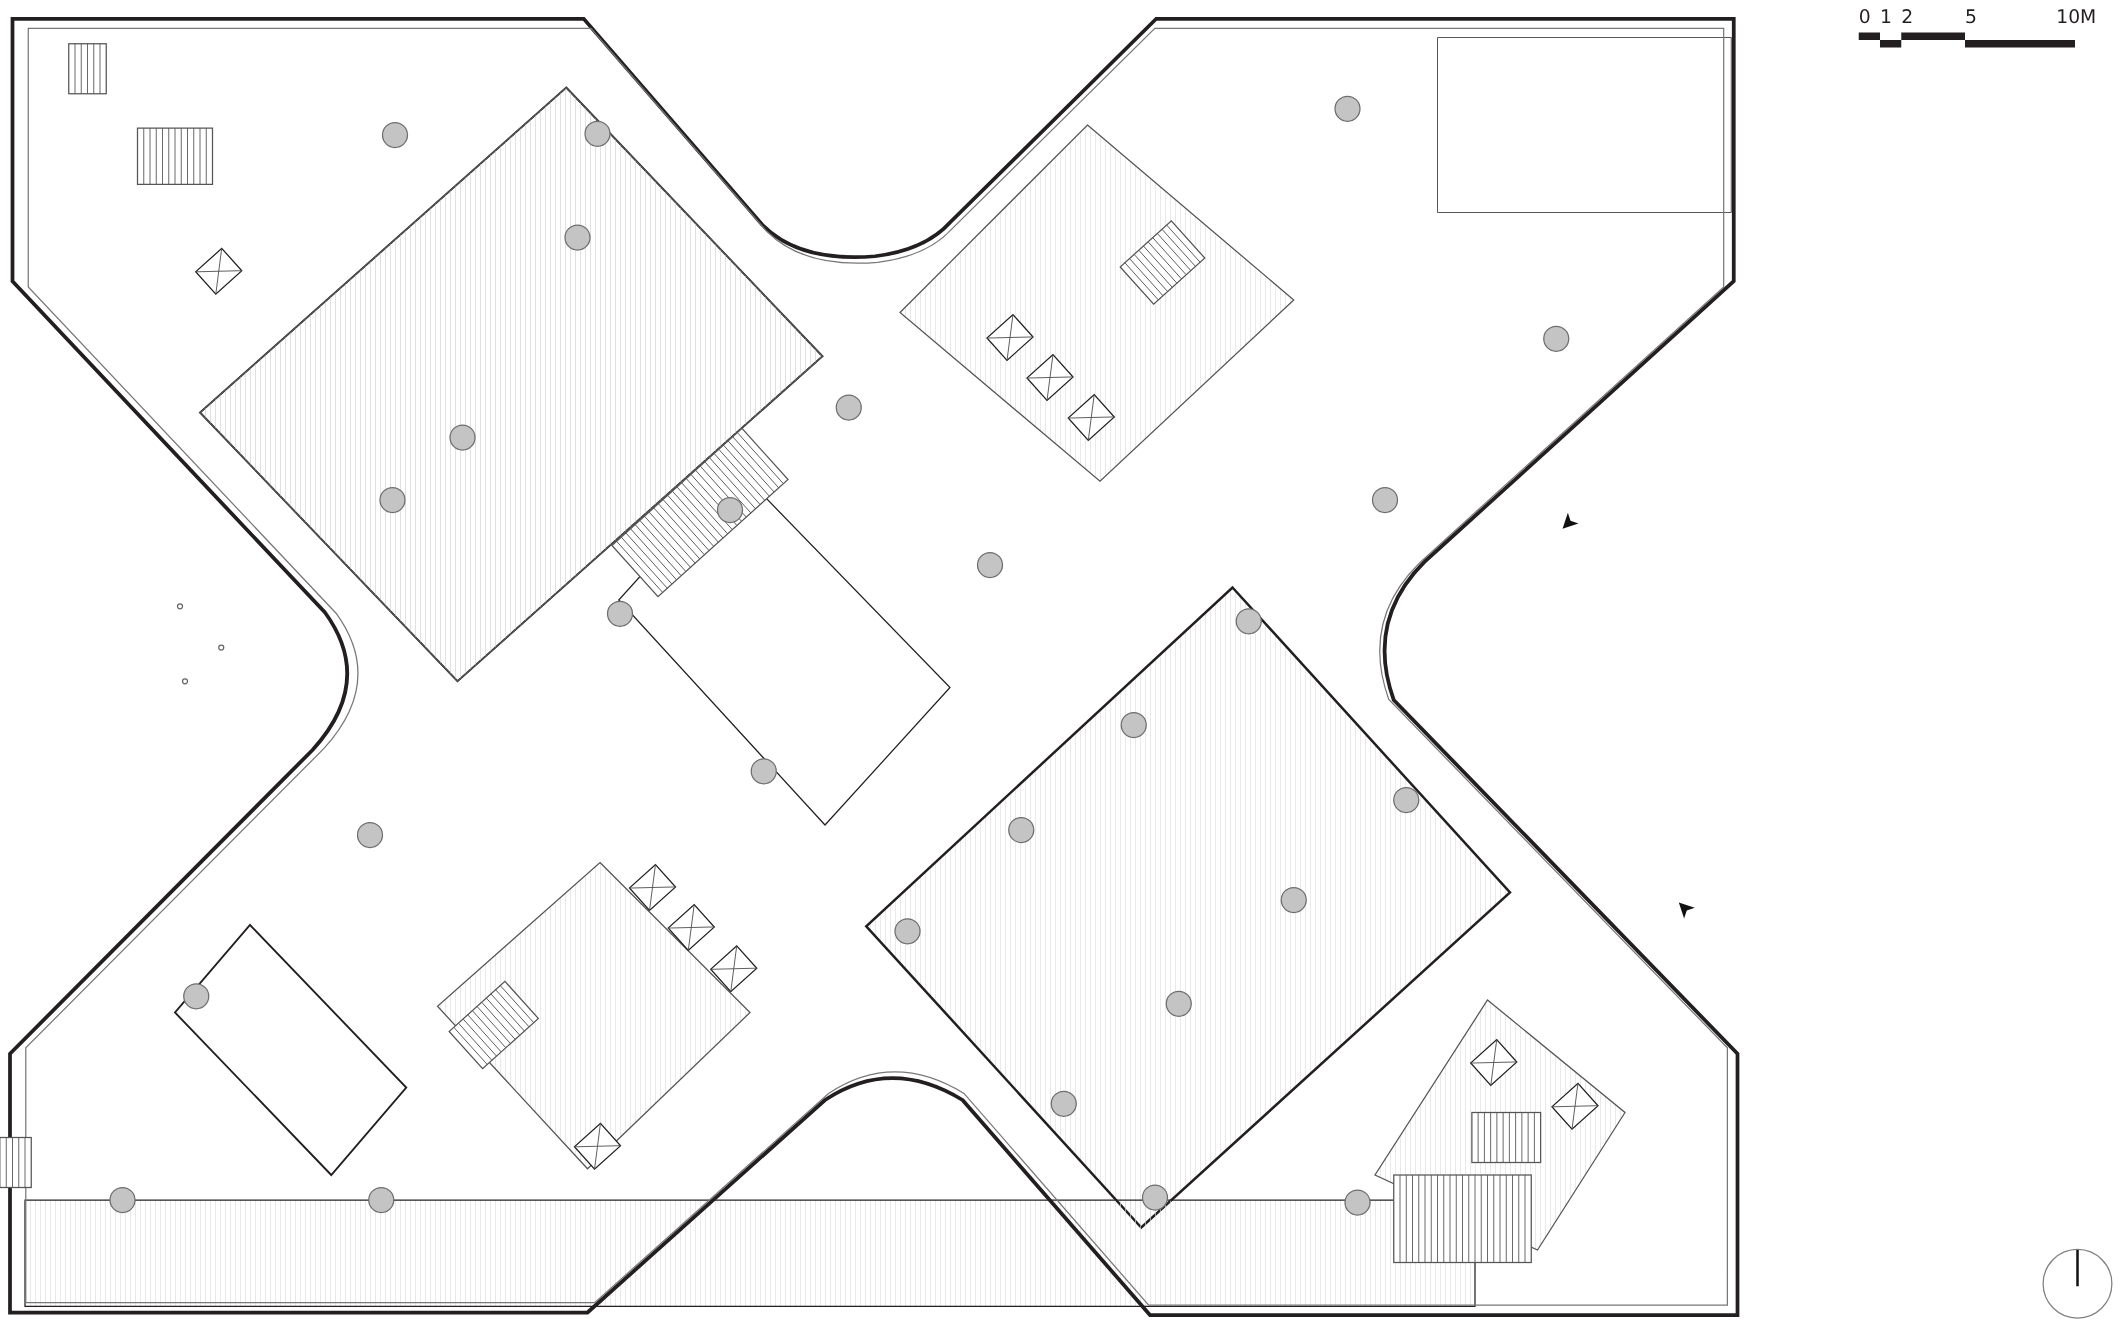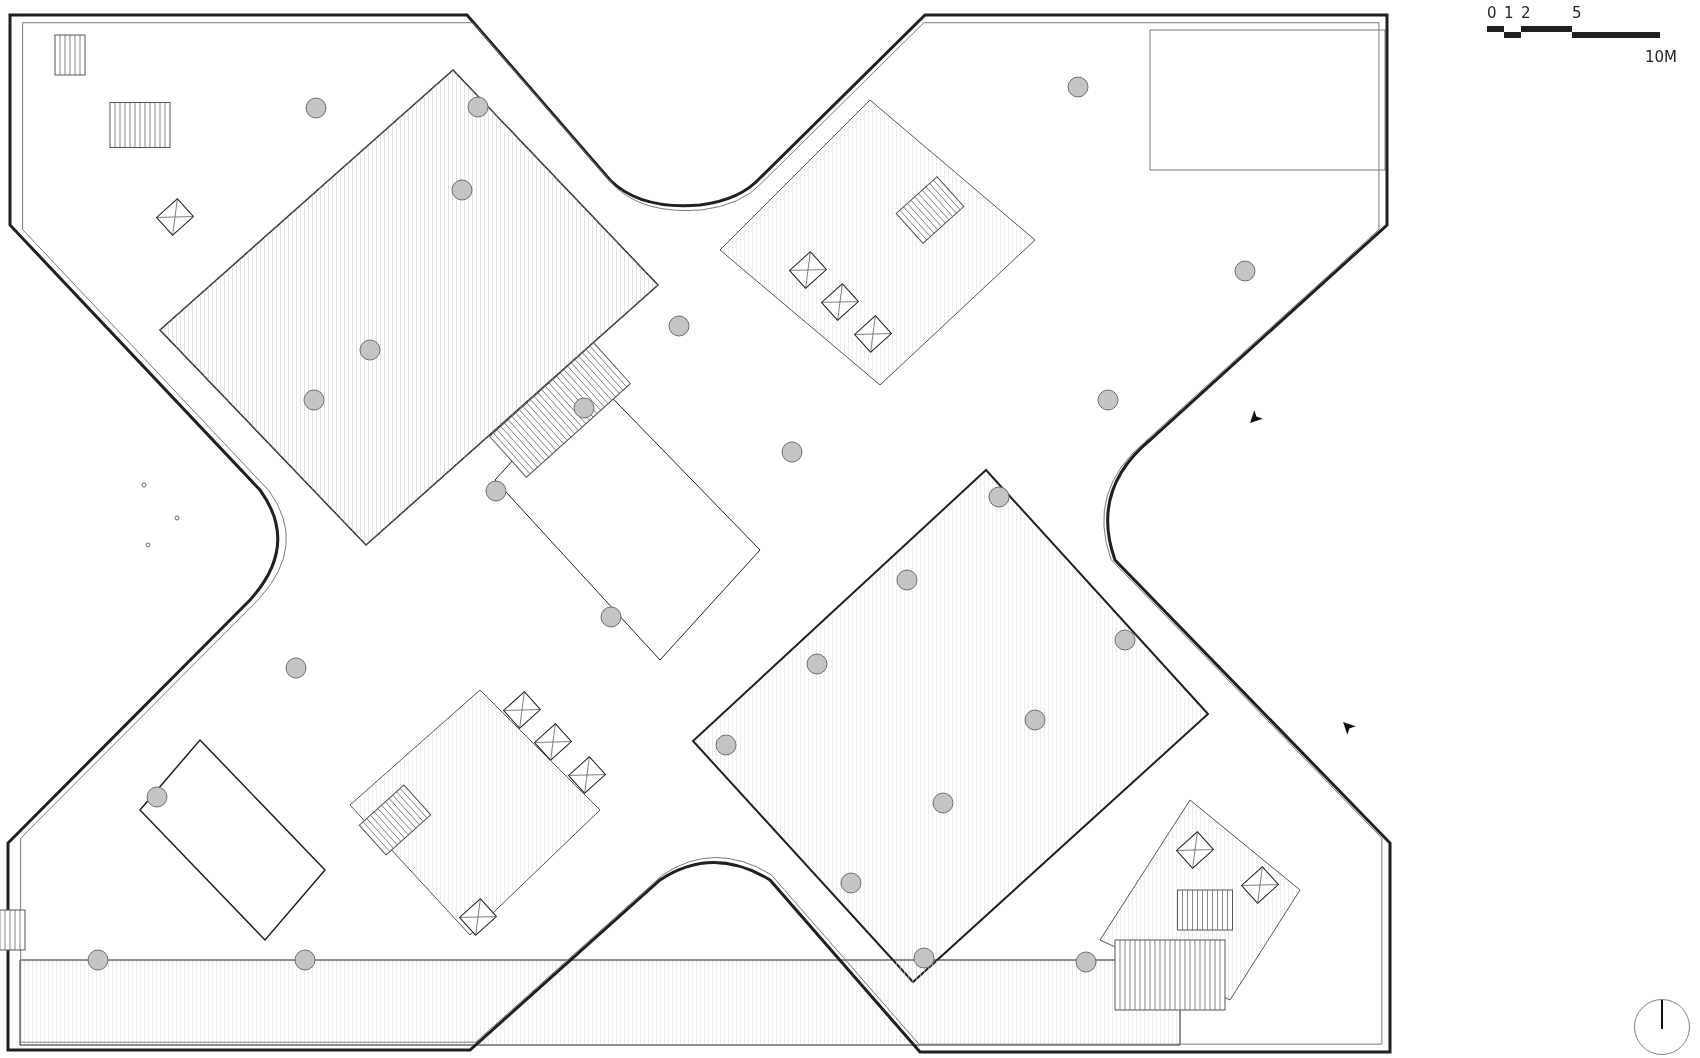--- a/index.html
+++ b/index.html
@@ -250,21 +250,21 @@
       <circle cx="177" cy="518" r="2" fill="none" stroke="#666" stroke-width="1"></circle>
       <circle cx="148" cy="545" r="2" fill="none" stroke="#666" stroke-width="1"></circle>
     </g>
 </svg>
 
 <div class="scalebar" id="scalebar">
     <span class="lbl" style="left: 0px;">0</span>
     <span class="lbl" style="left: 17px;">1</span>
     <span class="lbl" style="left: 34px;">2</span>
     <span class="lbl" style="left: 85px;">5</span>
-    <span class="lbl" style="left: 158px; margin-top: 44px;">10M</span>
+    <span class="lbl" style="left: 158px;">10M</span>
     <div class="seg" style="left: 0px; width: 17px; top: 22px;"></div>
     <div class="seg" style="left: 17px; width: 17px; top: 28px;"></div>
     <div class="seg" style="left: 34px; width: 51px; top: 22px;"></div>
     <div class="seg" style="left: 85px; width: 88px; top: 28px;"></div>
   </div>
 
 <div class="north">
   <div class="needle"></div>
 </div>
 

